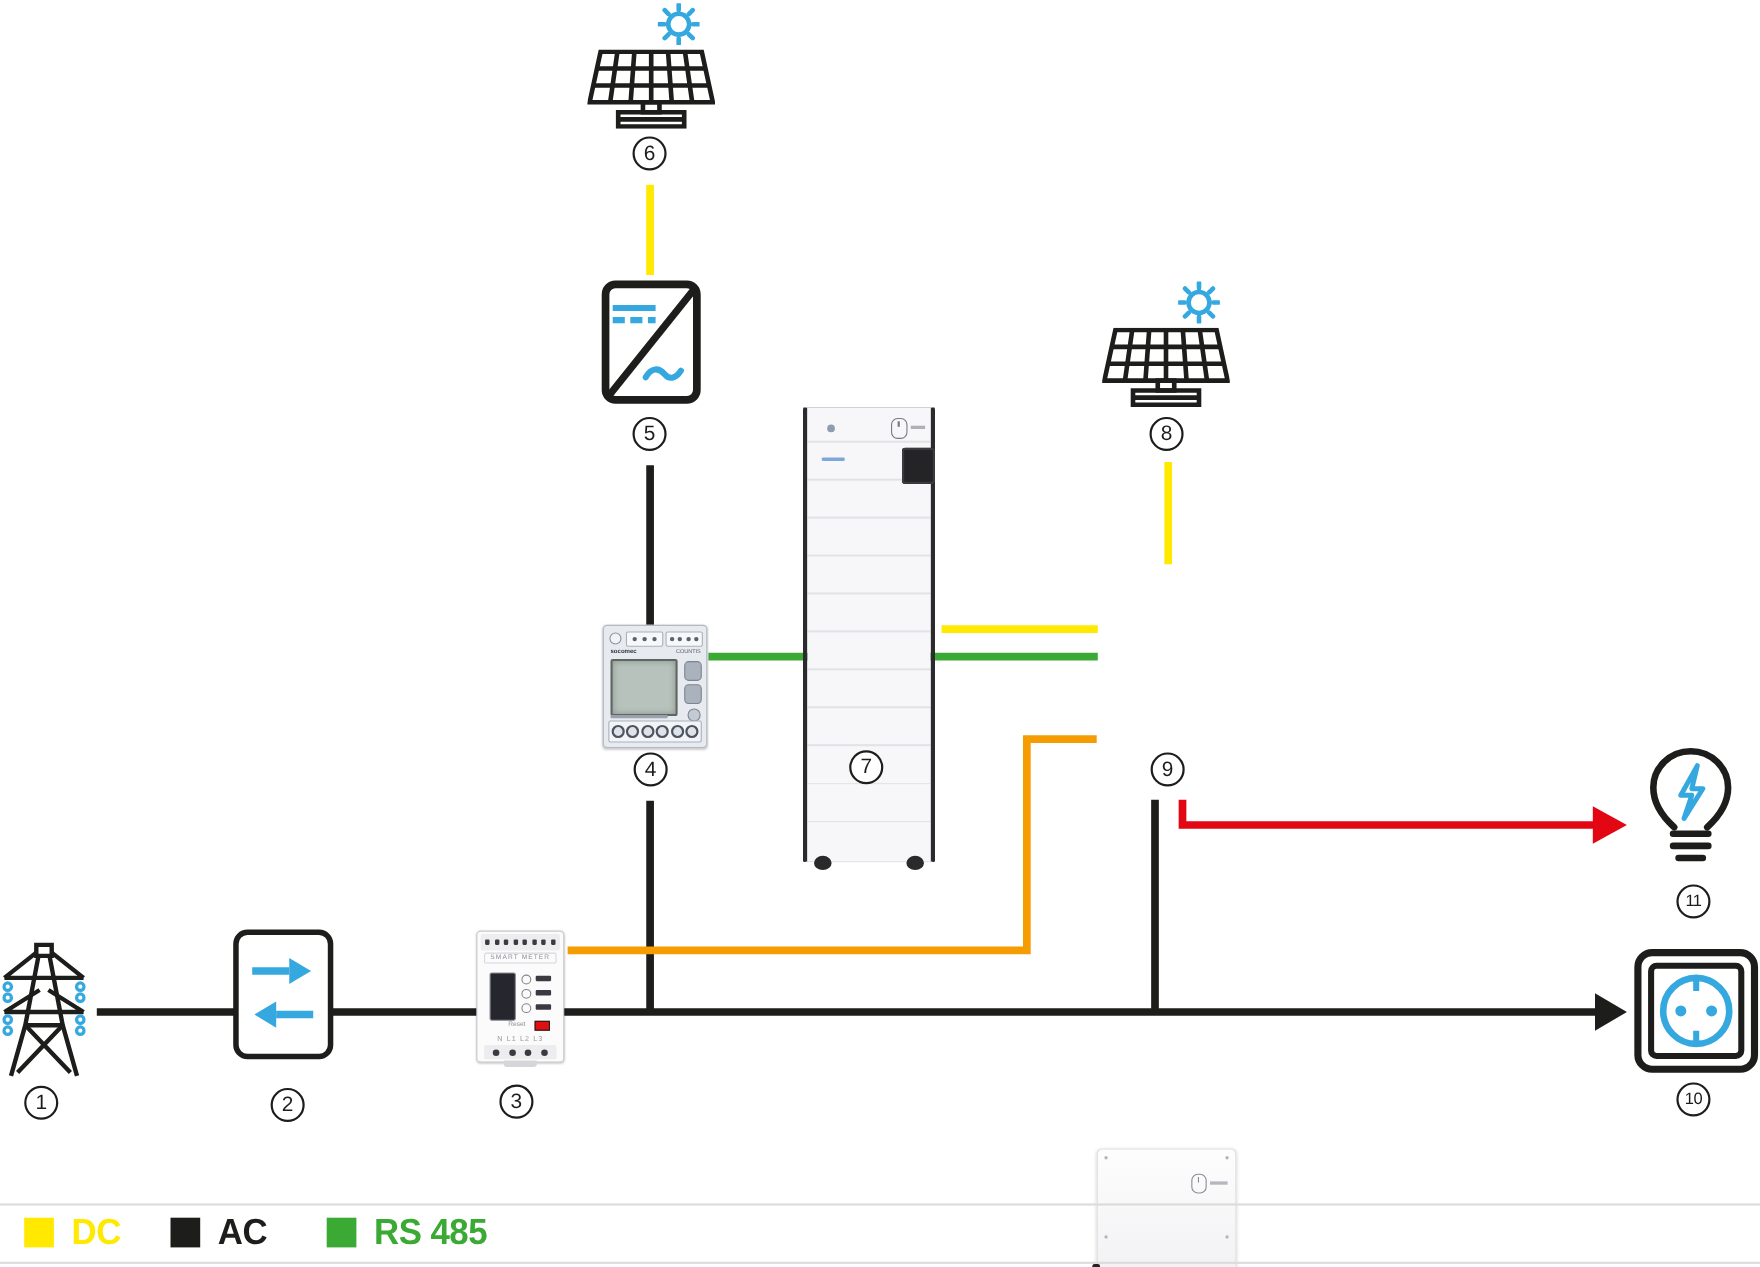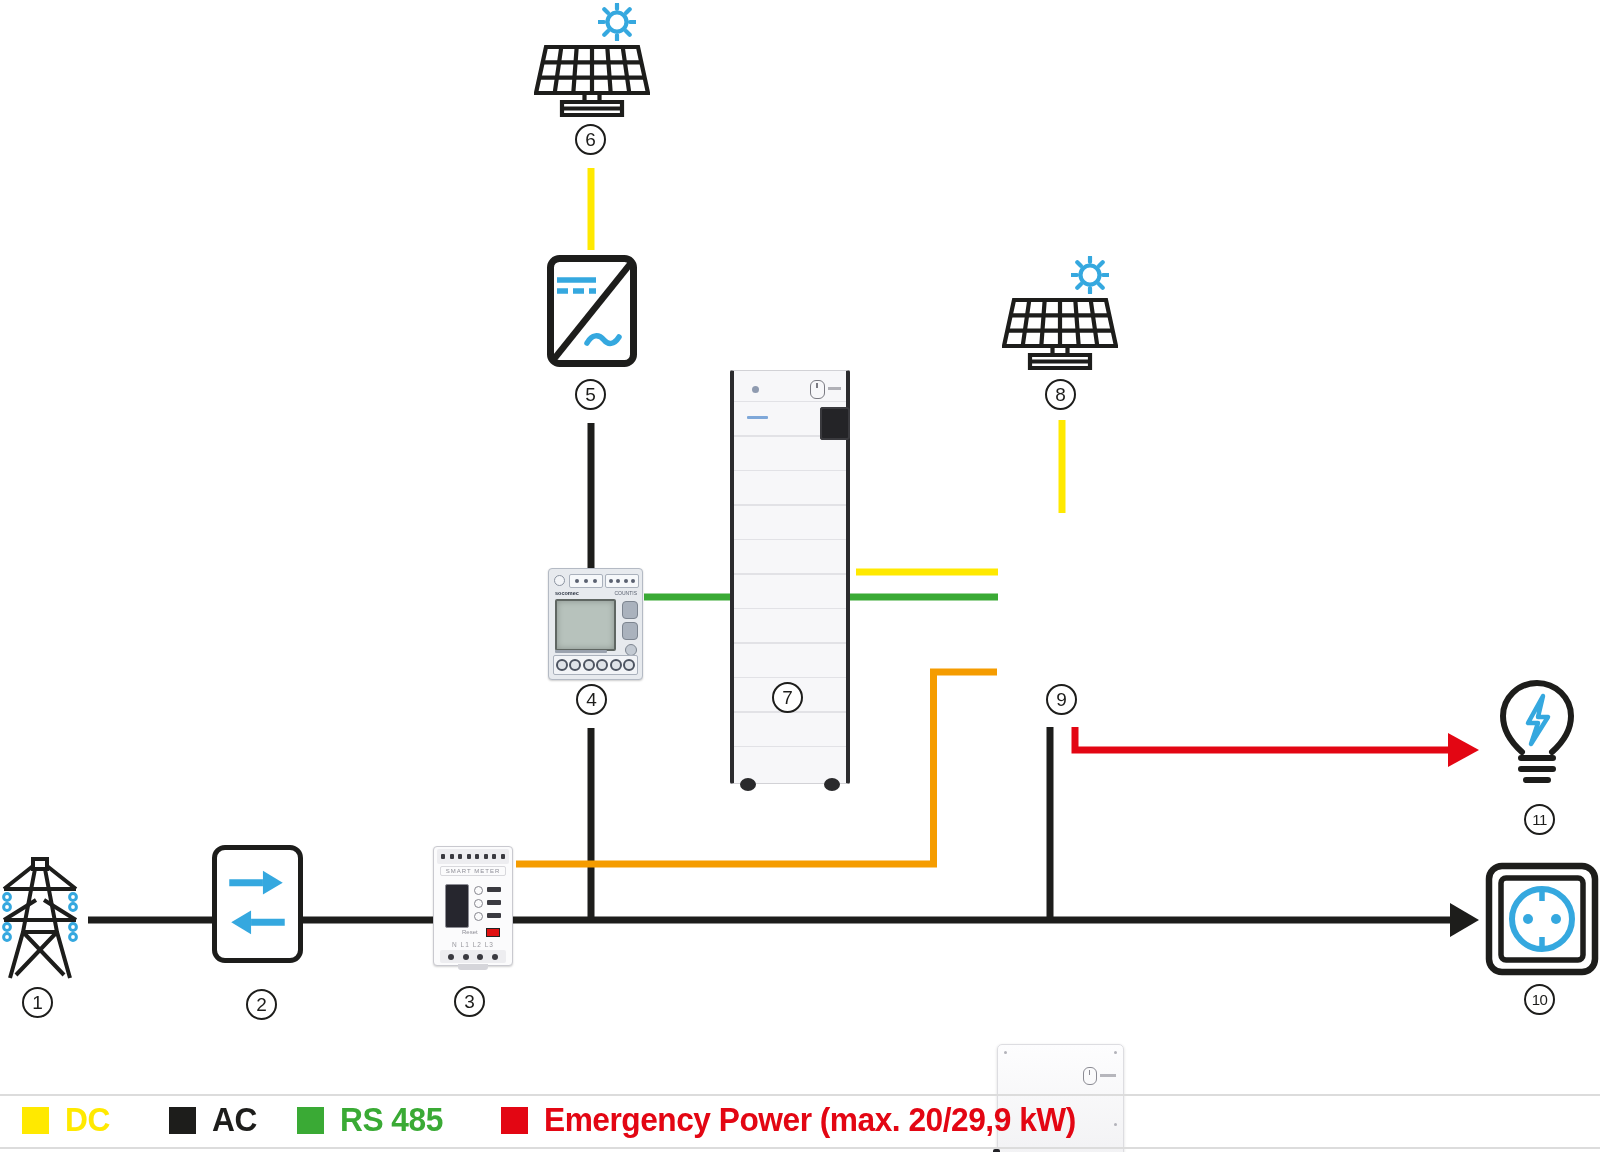--- a/index.html
+++ b/index.html
@@ -344,26 +344,22 @@
       <span>10</span>
     </div>
 
   <div class="rule" style="top:1094px"></div>
   <div class="rule" style="top:1147px"></div>
 
   <div class="legend-item" style="left:22px">
     <span class="sw sw-dc"></span>
     <span class="lb lt-dc">DC</span>
   </div>
-  <div class="legend-item" style="left:169px">
+  <div class="legend-item" style="left:155px">
     <span class="sw sw-ac"></span>
     <span class="lb lt-ac">AC</span>
   </div>
   <div class="legend-item" style="left:297px">
     <span class="sw sw-rs485"></span>
     <span class="lb lt-rs485">RS 485</span>
   </div>
-  <div class="legend-item" style="left:501px">
-    <span class="sw sw-emergency"></span>
-    <span class="lb lt-emergency">Emergency Power (max. 20/29,9 kW)</span>
-  </div>
 
 </div>
 
 </body></html>

